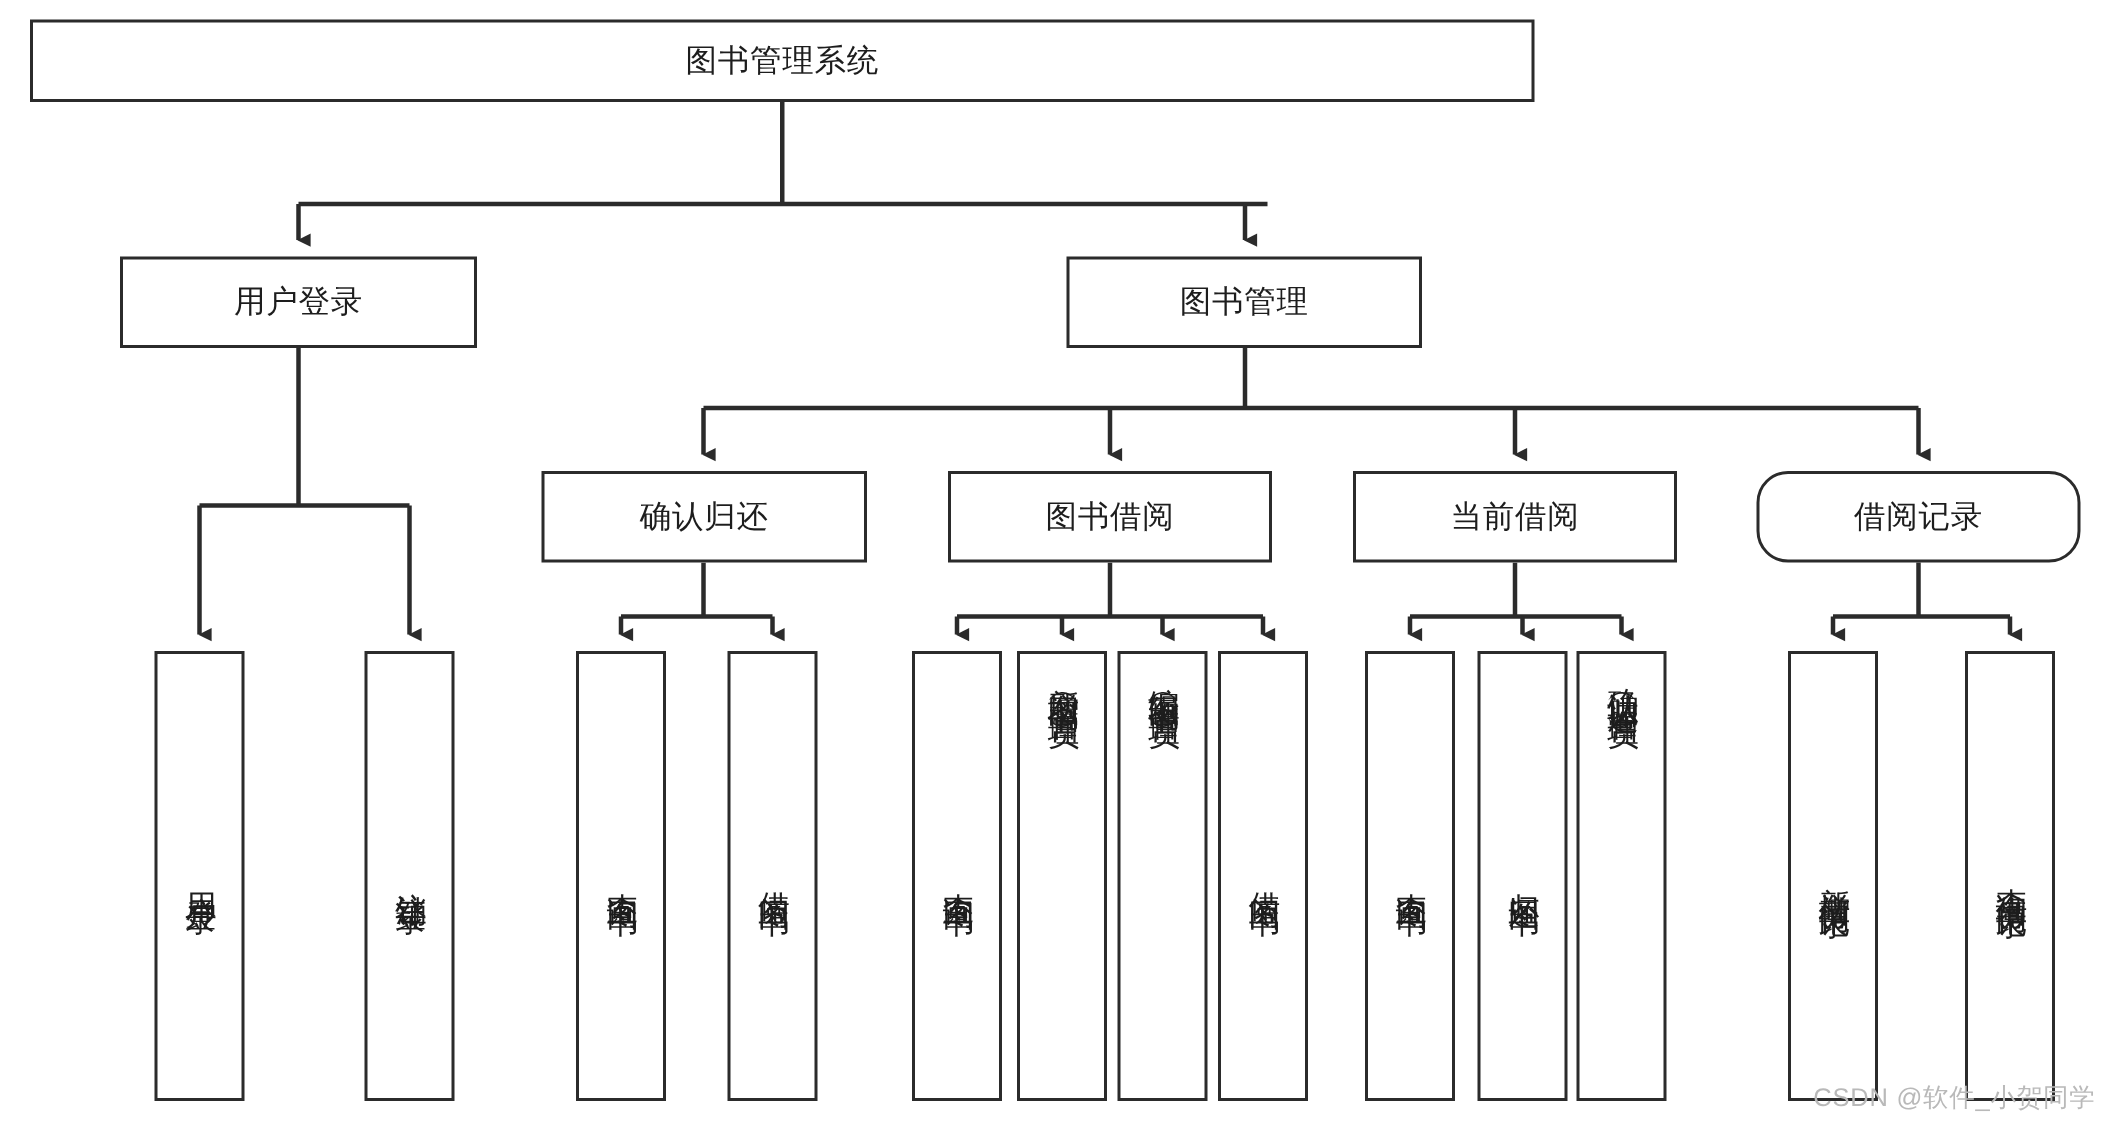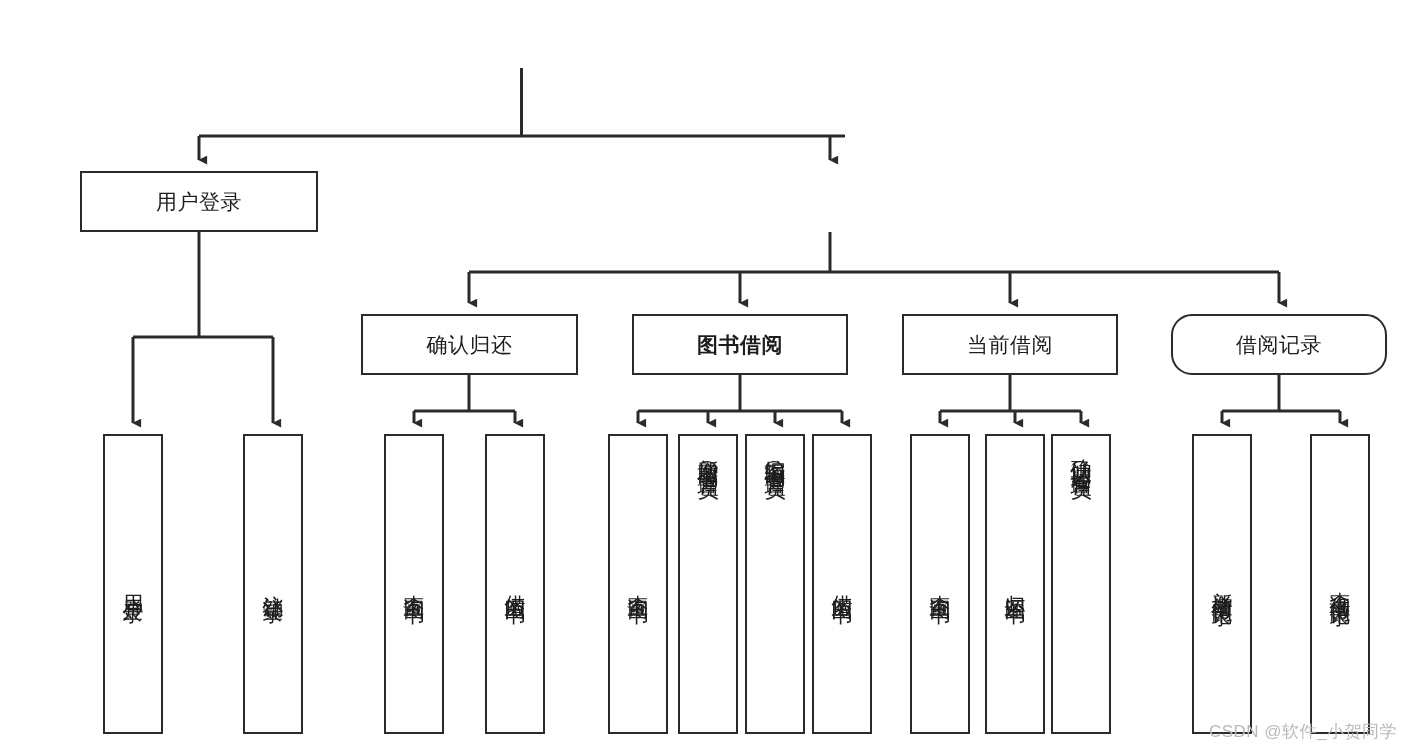--- a/index.html
+++ b/index.html
@@ -122,29 +122,35 @@
       <path d="M 1015 411 L 1015 423" marker-end="url(#arrowhead)"></path>
       <path d="M 1081 411 L 1081 423" marker-end="url(#arrowhead)"></path>
 
       <path d="M 1279 375 L 1279 411"></path>
       <path d="M 1222 411 L 1340 411"></path>
       <path d="M 1222 411 L 1222 423" marker-end="url(#arrowhead)"></path>
       <path d="M 1340 411 L 1340 423" marker-end="url(#arrowhead)"></path>
     </g>
   </svg>
 
+  <div class="node-box" id="node-root" style="left: 20px; top: 13px; width: 1003px; height: 55px;">
+    <span class="node-label-h">图书管理系统</span>
+  </div>
 
   <div class="node-box" id="node-l2-0" style="left: 80px; top: 171px; width: 238px; height: 61px;">
     <span class="node-label-h">用户登录</span>
   </div>
+  <div class="node-box" id="node-l2-1" style="left: 711px; top: 171px; width: 237px; height: 61px;">
+    <span class="node-label-h">图书管理</span>
+  </div>
 
   <div class="node-box" id="node-l3-0" style="left: 361px; top: 314px; width: 217px; height: 61px;">
     <span class="node-label-h">确认归还</span>
   </div>
-  <div class="node-box" id="node-l3-1" style="left: 632px; top: 314px; width: 216px; height: 61px; font-weight: bold;">
+  <div class="node-box" id="node-l3-1" style="left: 632px; top: 314px; width: 216px; height: 61px;">
     <span class="node-label-h">图书借阅</span>
   </div>
   <div class="node-box" id="node-l3-2" style="left: 902px; top: 314px; width: 216px; height: 61px;">
     <span class="node-label-h">当前借阅</span>
   </div>
   <div class="node-box" id="node-l3-3" style="left: 1171px; top: 314px; width: 216px; height: 61px; border-radius: 21px;">
     <span class="node-label-h">借阅记录</span>
   </div>
 
   <div class="node-box leaf-box centered" id="node-leaf-0" style="left: 103px; top: 434px; width: 60px; height: 300px;">

